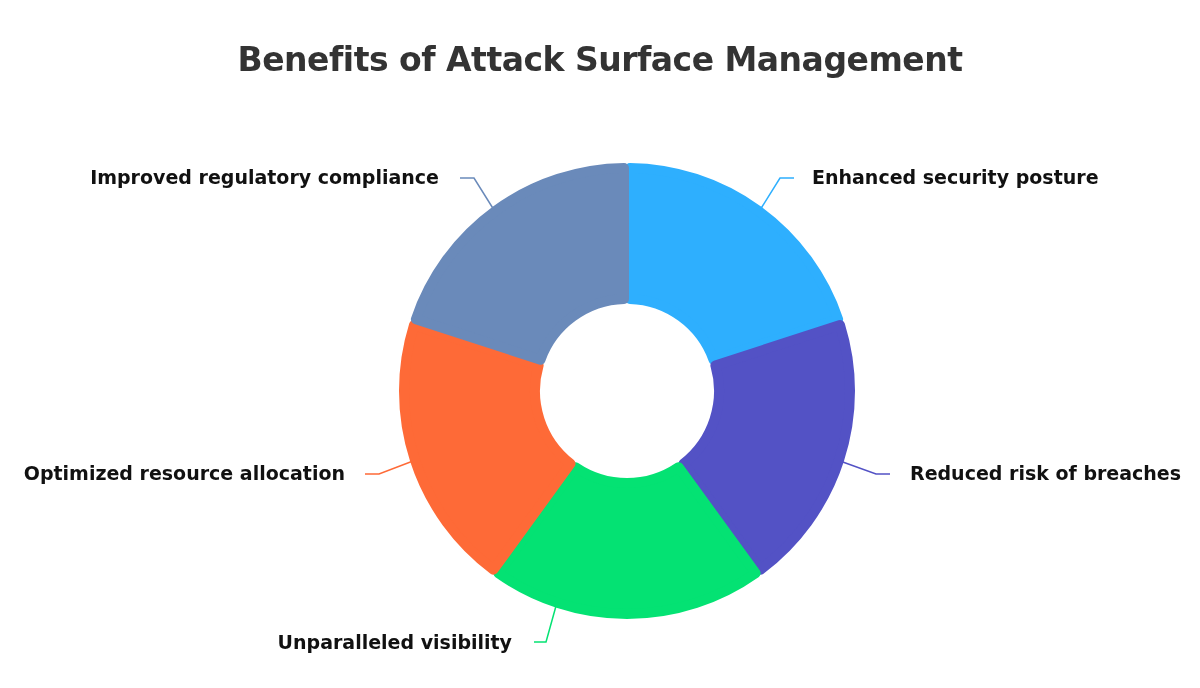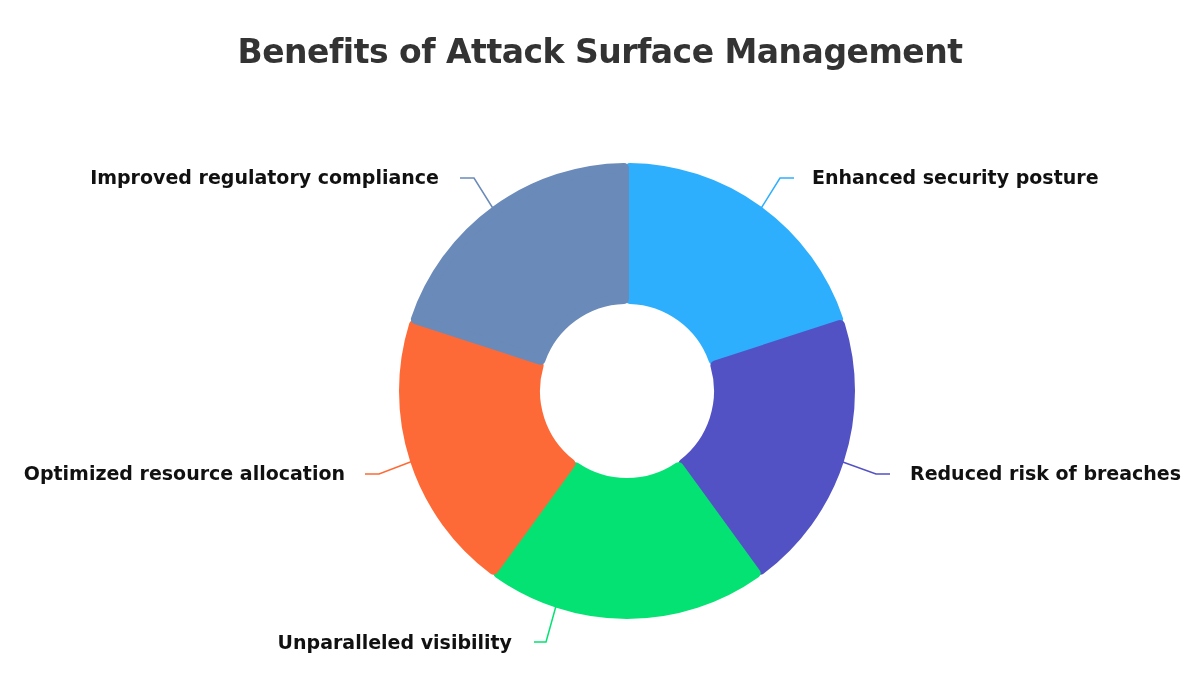--- a/index.html
+++ b/index.html
@@ -1,18 +1,18 @@
 <!DOCTYPE html>
 <html><head>
 <meta charset="utf-8">
 <style>
   html, body { margin: 0; padding: 0; background: #ffffff; }
   body { width: 1200px; height: 688px; position: relative; overflow: hidden; font-family: "DejaVu Sans", sans-serif; }
   .title {
-    position: absolute; left: 0; top: 32px; width: 1200px; text-align: center;
+    position: absolute; left: 0; top: 40px; width: 1200px; text-align: center;
     font-family: "DejaVu Sans", sans-serif; font-weight: bold; font-size: 33px;
     color: #333333; letter-spacing: -0.5px;
   }
   svg.chart { position: absolute; left: 0; top: 0; }
   .lbl { font-family: "DejaVu Sans", sans-serif; font-weight: bold; font-size: 19px; fill: #111111; }
 </style>
 </head>
 <body>
 
 <div class="title">Benefits of Attack Surface Management</div>

